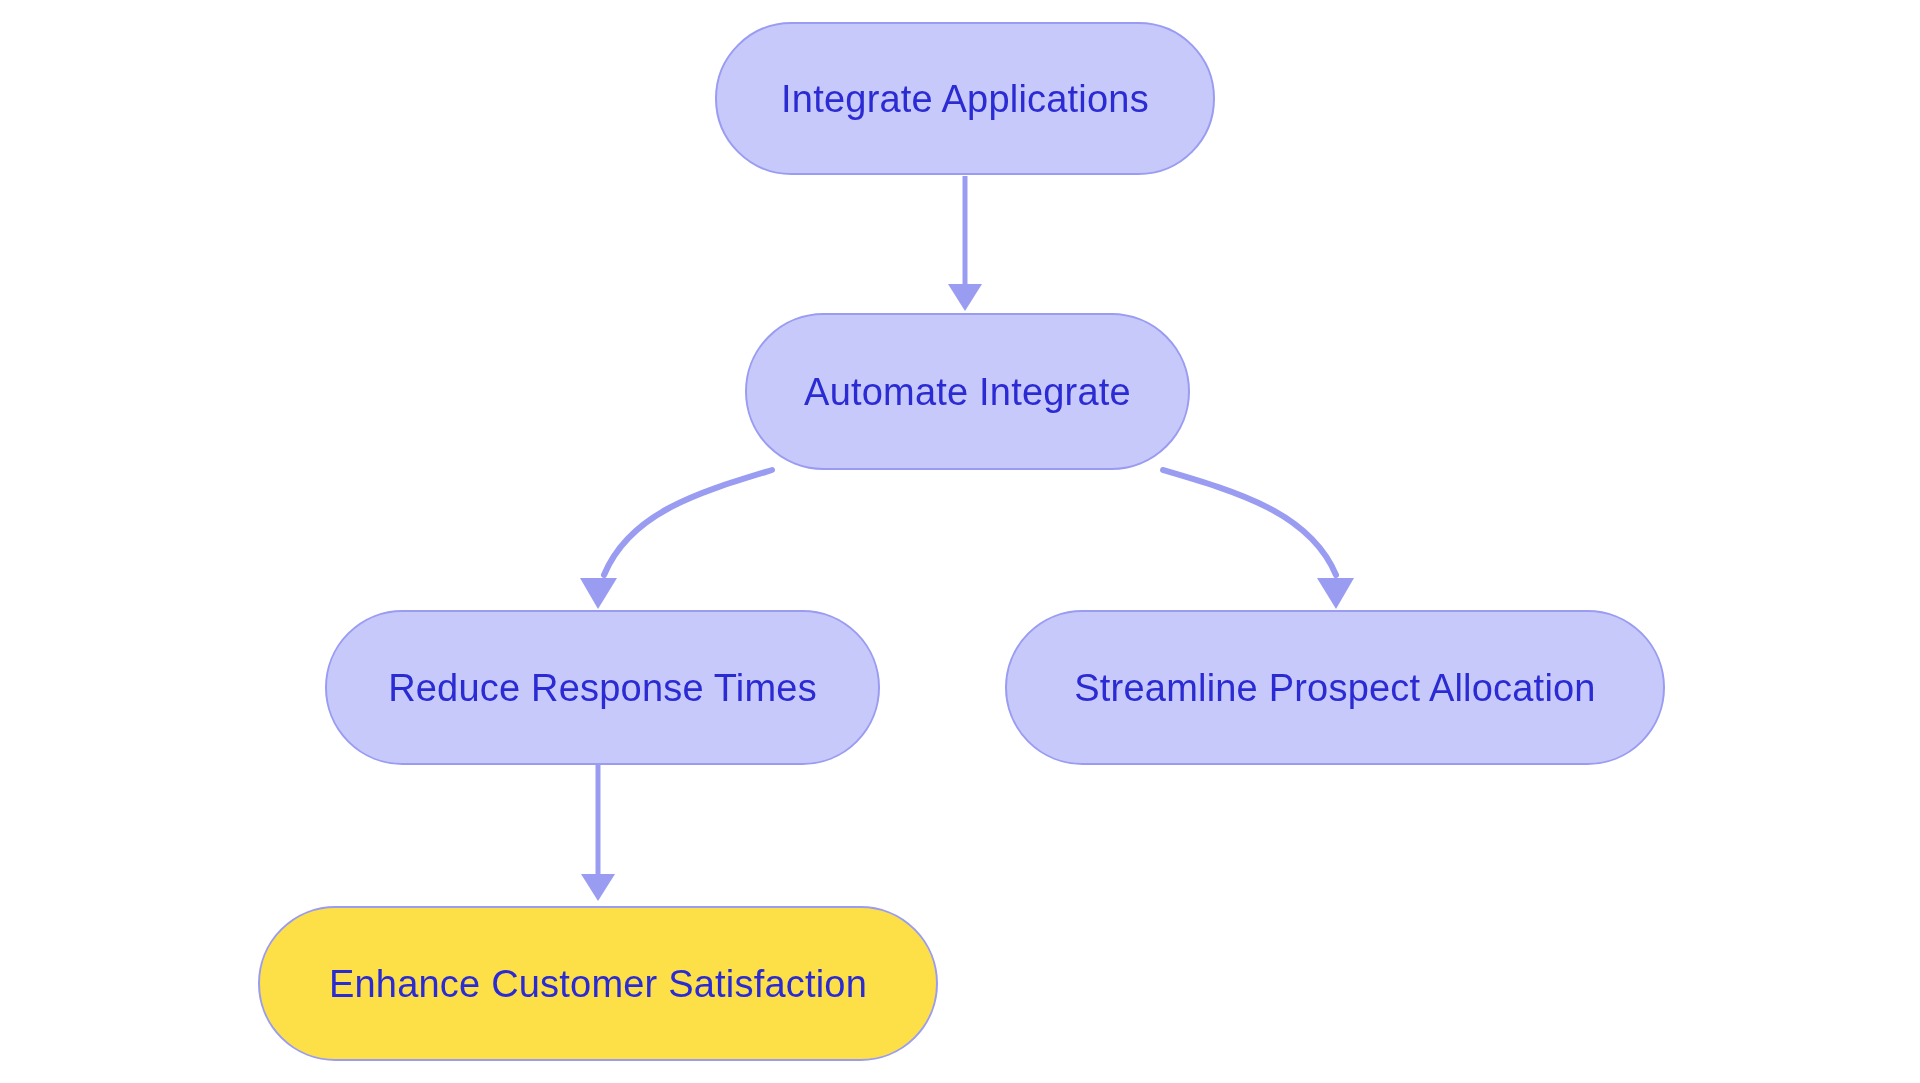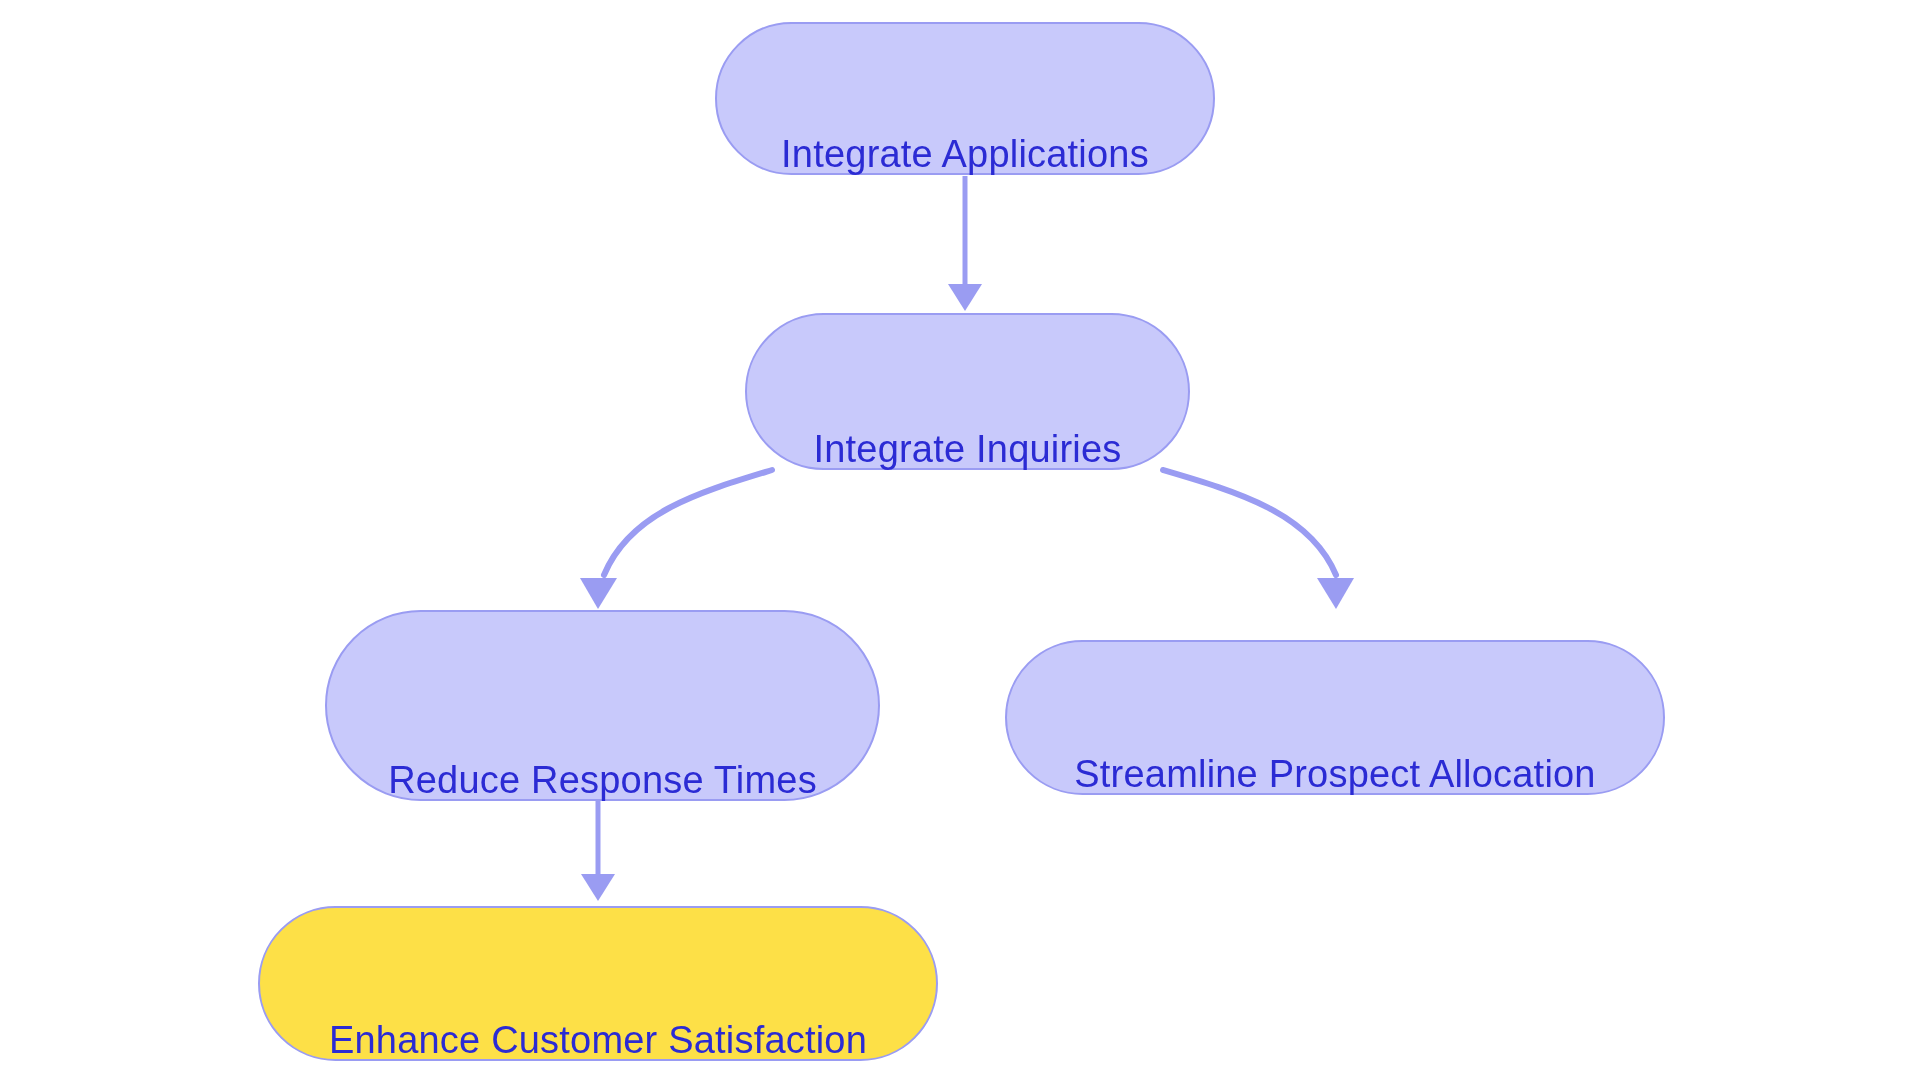--- a/index.html
+++ b/index.html
@@ -23,21 +23,21 @@
     left: 0;
     top: 0;
     width: 1920px;
     height: 1083px;
     pointer-events: none;
   }
   .flow-node {
     position: absolute;
     box-sizing: border-box;
     display: flex;
-    align-items: flex-end;
+    align-items: center;
     justify-content: center;
     background: #c8c9fb;
     border: 2px solid #9a9cf2;
     border-radius: 999px;
     color: #2b2bd4;
     font-size: 38px;
     font-weight: 400;
     letter-spacing: 0.2px;
     line-height: 1;
     white-space: nowrap;
@@ -74,28 +74,28 @@
       <path d="M 598,765 L 598,876" fill="none" stroke="#9a9cf2" stroke-width="5"></path>
       <polygon points="581,874 615,874 598,901" fill="#9a9cf2"></polygon>
     </g>
   </svg>
 
   <div class="flow-node" id="node-0" style="left: 715px; top: 22px; width: 500px; height: 153px; background: rgb(200, 201, 251); border-color: rgb(154, 156, 242); color: rgb(43, 43, 212);">
     <span class="node-label">Integrate Applications</span>
   </div>
 
   <div class="flow-node" id="node-1" style="left: 745px; top: 313px; width: 445px; height: 157px; background: rgb(200, 201, 251); border-color: rgb(154, 156, 242); color: rgb(43, 43, 212);">
-    <span class="node-label">Integrate Inquiries</span>
+    <span class="node-label">Automate Integrate</span>
   </div>
 
-  <div class="flow-node" id="node-2" style="left: 325px; top: 610px; width: 555px; height: 191px; background: rgb(200, 201, 251); border-color: rgb(154, 156, 242); color: rgb(43, 43, 212);">
+  <div class="flow-node" id="node-2" style="left: 325px; top: 610px; width: 555px; height: 155px; background: rgb(200, 201, 251); border-color: rgb(154, 156, 242); color: rgb(43, 43, 212);">
     <span class="node-label">Reduce Response Times</span>
   </div>
 
-  <div class="flow-node" id="node-3" style="left: 1005px; top: 610px; width: 660px; height: 155px; background: rgb(200, 201, 251); border-color: rgb(154, 156, 242); color: rgb(43, 43, 212); margin-top: 30px;">
+  <div class="flow-node" id="node-3" style="left: 1005px; top: 610px; width: 660px; height: 155px; background: rgb(200, 201, 251); border-color: rgb(154, 156, 242); color: rgb(43, 43, 212);">
     <span class="node-label">Streamline Prospect Allocation</span>
   </div>
 
   <div class="flow-node" id="node-4" style="left: 258px; top: 906px; width: 680px; height: 155px; background: #fde047; border-color: rgb(154, 156, 242); color: rgb(43, 43, 212);">
     <span class="node-label">Enhance Customer Satisfaction</span>
   </div>
 
 </div>
 
 </body></html>

